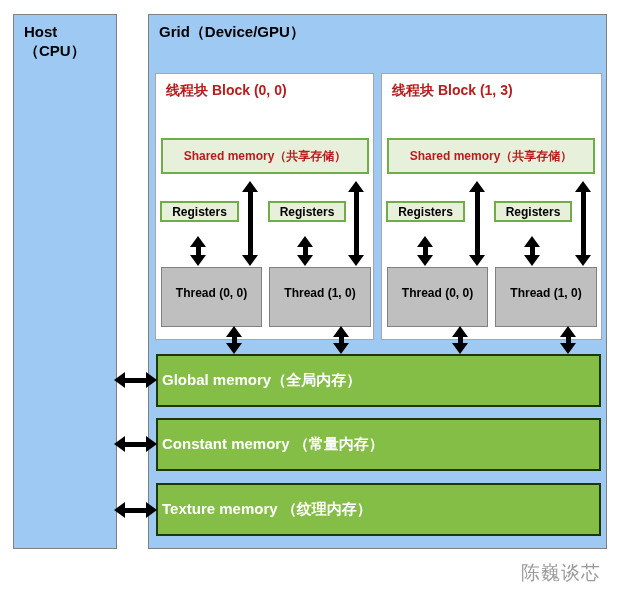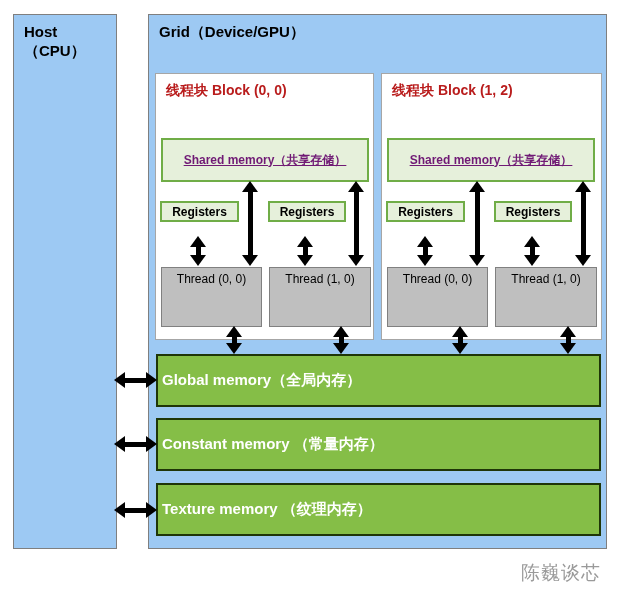--- a/index.html
+++ b/index.html
@@ -11,34 +11,34 @@
   .grid  { left:148px; top:14px; width:459px; height:535px; }
 
   .panel-title { font-weight:bold; font-size:15px; color:#000; line-height:19px; padding:7px 0 0 10px; }
   .panel-title.sub { padding-top:0; }
 
   .block { position:absolute; top:73px; height:267px; background:#ffffff; border:1px solid var(--block-border,#A6A6A6); }
   .block.b0 { left:155px; width:219px; }
   .block.b1 { left:381px; width:221px; }
   .block-title { position:absolute; left:10px; top:8px; font-weight:bold; font-size:14px; color:#b91c1c; }
 
-  .shared { position:absolute; left:5px; top:64px; width:208px; height:44px;
+  .shared { position:absolute; left:5px; top:64px; width:208px; height:36px;
             background:var(--light-green-fill,#E6F0DB); border:2px solid var(--green-border,#70AD47);
             display:flex; align-items:center; justify-content:center;
-            font-weight:bold; font-size:12px; color:#701a75;text-decoration:underline; }
+            font-weight:bold; font-size:12px; color:#b91c1c; }
   .reg { position:absolute; top:127px; height:21px;
          background:var(--light-green-fill,#E6F0DB); border:2px solid var(--green-border,#70AD47);
          display:flex; align-items:center; justify-content:center;
          font-weight:bold; font-size:12px; color:#000; }
   .reg.r1 { left:4px;   width:79px; }
   .reg.r2 { left:112px; width:78px; }
   .thread { position:absolute; top:193px; height:60px;
             background:var(--thread-gray,#BFBFBF); border:1px solid var(--thread-border,#808080);
-            display:flex; align-items:flex-start; justify-content:center; padding-top:4px;
-            font-weight:normal; font-size:12px; color:#000; }
+            display:flex; align-items:flex-start; justify-content:center; padding-top:18px;
+            font-weight:bold; font-size:12px; color:#000; }
   .thread.t1 { left:5px;   width:101px; }
   .thread.t2 { left:113px; width:102px; }
 
   .bar { position:absolute; left:156px; width:445px; height:53px;
          background:var(--memory-green,#85BE47); border:2px solid var(--memory-border,#1F3608);
          display:flex; align-items:center; padding-left:4px;
          font-weight:bold; font-size:15px; color:#ffffff; }
   .bar.global   { top:354px; }
   .bar.constant { top:418px; }
   .bar.texture  { top:483px; }
@@ -85,21 +85,21 @@
   <div class="block b0">
     <div class="block-title">线程块 Block (0, 0)</div>
     <div class="shared">Shared memory（共享存储）</div>
     <div class="reg r1">Registers</div>
     <div class="reg r2">Registers</div>
     <div class="thread t1">Thread (0, 0)</div>
     <div class="thread t2">Thread (1, 0)</div>
   </div>
 
   <div class="block b1">
-    <div class="block-title">线程块 Block (1, 2)</div>
+    <div class="block-title">线程块 Block (1, 3)</div>
     <div class="shared">Shared memory（共享存储）</div>
     <div class="reg r1">Registers</div>
     <div class="reg r2">Registers</div>
     <div class="thread t1">Thread (0, 0)</div>
     <div class="thread t2">Thread (1, 0)</div>
   </div>
 
   <div class="bar global">Global memory（全局内存）</div>
   <div class="bar constant">Constant memory （常量内存）</div>
   <div class="bar texture">Texture memory （纹理内存）</div>

